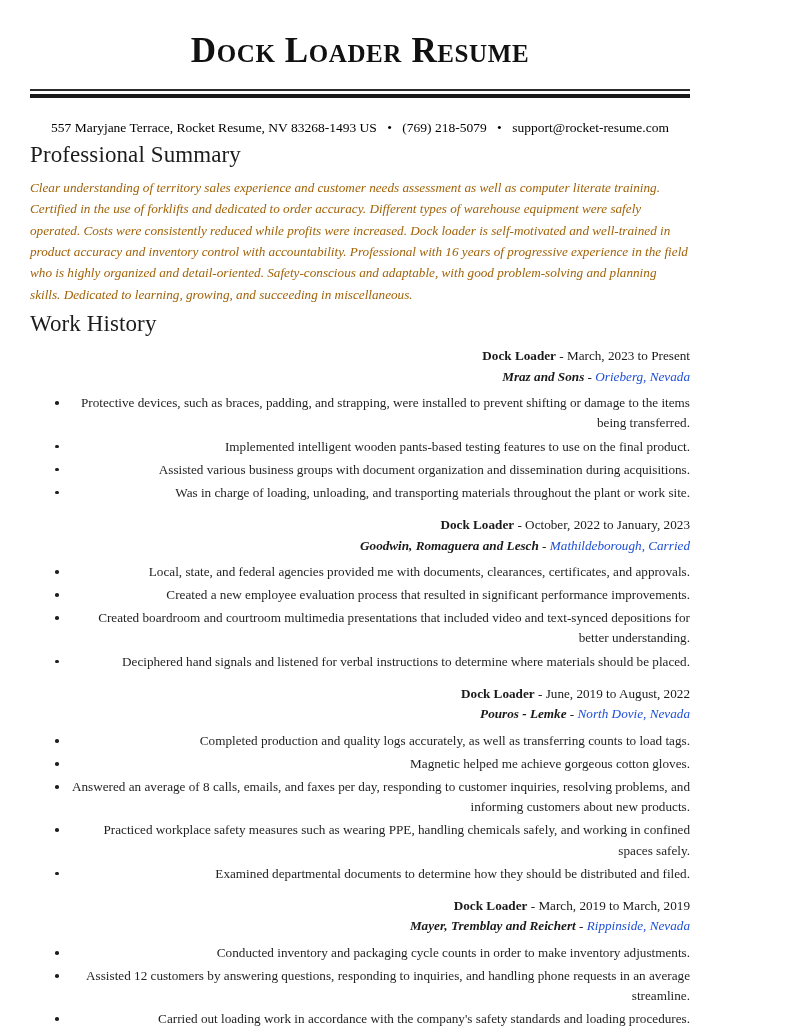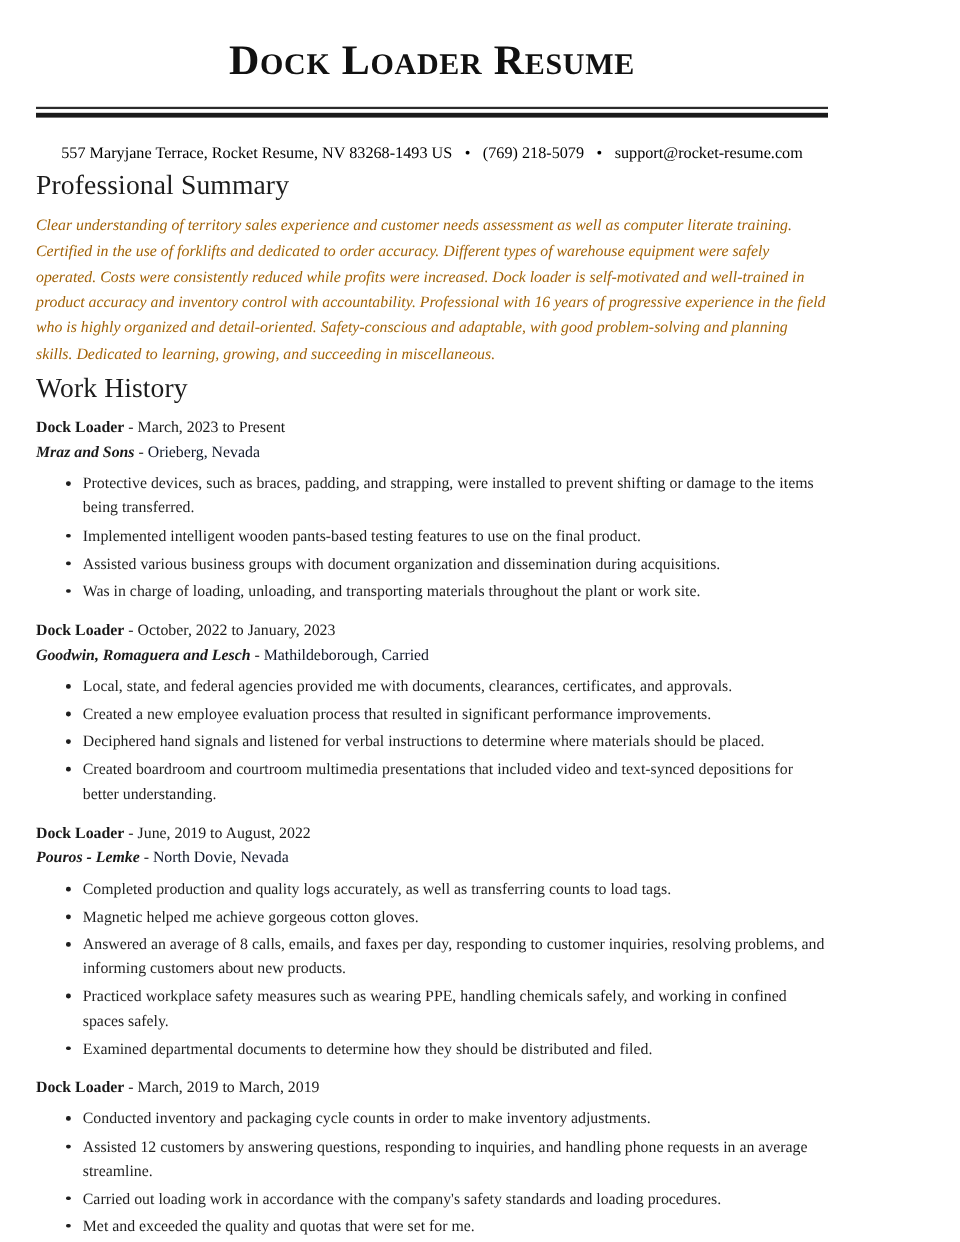--- a/index.html
+++ b/index.html
@@ -82,20 +82,21 @@
     line-height: 1.62;
     color: #a16207;
     text-align: left;
     margin: 0;
     font-style: italic;
   }
 
   
   .job {
     margin-top: 12px;
+    text-align: right;
   }
   .job:first-of-type {
     margin-top: 4px;
   }
   .job-line {
     font-size: 13.2px;
     line-height: 1.5;
     color: #1a1a1a;
   }
   .job-title {
@@ -107,22 +108,23 @@
   .company-line {
     font-size: 13.2px;
     line-height: 1.5;
     margin-top: 1px;
   }
   .company-name {
     font-weight: bold;
     font-style: italic;
   }
   .company-location {
+    font-style: italic;
     font-weight: normal;
-    color: #0f172a;
+    color: #1d4ed8;
   }
   .bullets {
     margin: 7px 0 0 0;
     padding-left: 25px;
     list-style: none;
   }
   .bullets li {
     font-size: 13.2px;
     line-height: 1.52;
     color: #1f1f1f;
@@ -188,22 +190,22 @@
     <div class="job">
       <div class="job-line">
         <span class="job-title">Dock Loader</span><span> - </span><span class="job-dates">October, 2022 to January, 2023</span>
       </div>
       <div class="company-line">
         <span class="company-name">Goodwin, Romaguera and Lesch</span><span> - </span><span class="company-location">Mathildeborough, Carried</span>
       </div>
       <ul class="bullets">
         <li>Local, state, and federal agencies provided me with documents, clearances, certificates, and approvals.</li>
         <li>Created a new employee evaluation process that resulted in significant performance improvements.</li>
+        <li>Created boardroom and courtroom multimedia presentations that included video and text-synced depositions for better understanding.</li>
         <li>Deciphered hand signals and listened for verbal instructions to determine where materials should be placed.</li>
-        <li>Created boardroom and courtroom multimedia presentations that included video and text-synced depositions for better understanding.</li>
       </ul>
     </div>
 
     <div class="job">
       <div class="job-line">
         <span class="job-title">Dock Loader</span><span> - </span><span class="job-dates">June, 2019 to August, 2022</span>
       </div>
       <div class="company-line">
         <span class="company-name">Pouros - Lemke</span><span> - </span><span class="company-location">North Dovie, Nevada</span>
       </div>
@@ -213,20 +215,23 @@
         <li>Answered an average of 8 calls, emails, and faxes per day, responding to customer inquiries, resolving problems, and informing customers about new products.</li>
         <li>Practiced workplace safety measures such as wearing PPE, handling chemicals safely, and working in confined spaces safely.</li>
         <li>Examined departmental documents to determine how they should be distributed and filed.</li>
       </ul>
     </div>
 
     <div class="job">
       <div class="job-line">
         <span class="job-title">Dock Loader</span><span> - </span><span class="job-dates">March, 2019 to March, 2019</span>
       </div>
+      <div class="company-line">
+        <span class="company-name">Mayer, Tremblay and Reichert</span><span> - </span><span class="company-location">Rippinside, Nevada</span>
+      </div>
       <ul class="bullets">
         <li>Conducted inventory and packaging cycle counts in order to make inventory adjustments.</li>
         <li>Assisted 12 customers by answering questions, responding to inquiries, and handling phone requests in an average streamline.</li>
         <li>Carried out loading work in accordance with the company's safety standards and loading procedures.</li>
         <li>Met and exceeded the quality and quotas that were set for me.</li>
       </ul>
     </div>
   </div>
 
   <div class="section">

